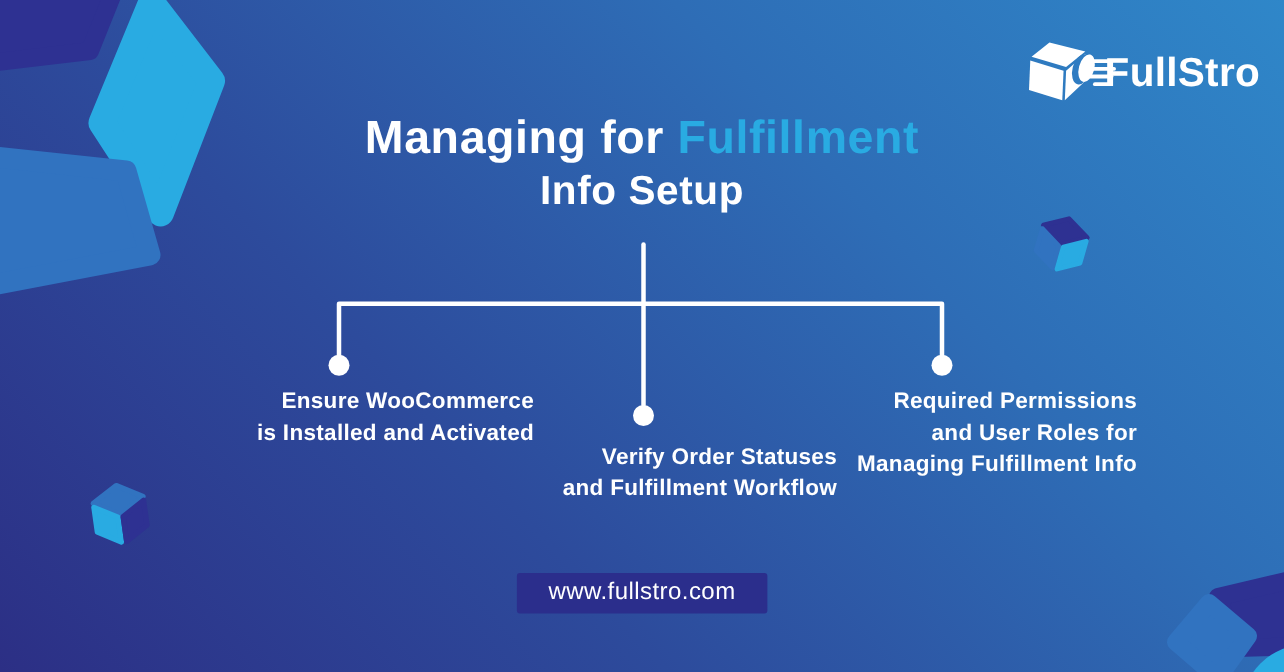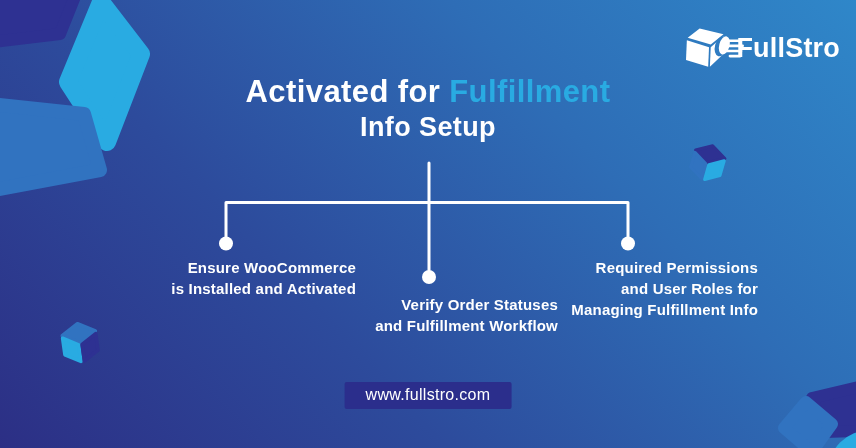--- a/index.html
+++ b/index.html
@@ -87,21 +87,21 @@
         <rect x="46" y="15" width="20" height="3" rx="1.5"></rect>
         <rect x="42" y="21" width="26" height="3" rx="1.5"></rect>
         <rect x="46" y="27" width="20" height="3" rx="1.5"></rect>
         <rect x="50" y="33" width="15" height="3" rx="1.5"></rect>
       </g>
     </svg>
     <span class="logo-text">FullStro</span>
   </div>
 
   <div class="title">
-    <div class="t1"><span>Activated for </span><span class="hl">Fulfillment</span></div>
+    <div class="t1"><span>Managing for </span><span class="hl">Fulfillment</span></div>
     <div class="t2">Info Setup</div>
   </div>
 
   <svg class="tree" viewBox="0 0 856 448">
     <path d="M429 163 L429 270" stroke="#ffffff" stroke-width="3" stroke-linecap="round" fill="none"></path>
     <path d="M226 240 L226 202.5 L628 202.5 L628 240" stroke="#ffffff" stroke-width="3" stroke-linecap="round" stroke-linejoin="round" fill="none"></path>
     <circle cx="226" cy="243.5" r="7" fill="#ffffff"></circle>
     <circle cx="429" cy="277" r="7" fill="#ffffff"></circle>
     <circle cx="628" cy="243.5" r="7" fill="#ffffff"></circle>
   </svg>

